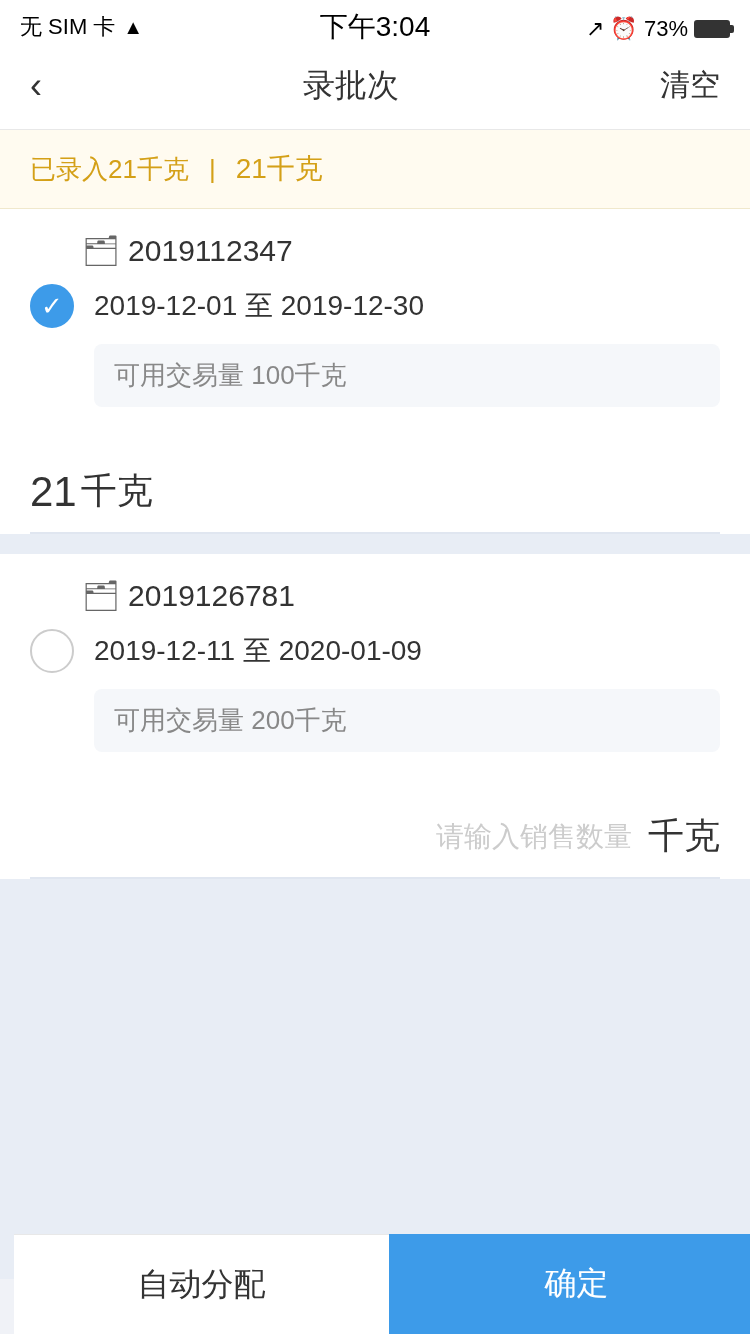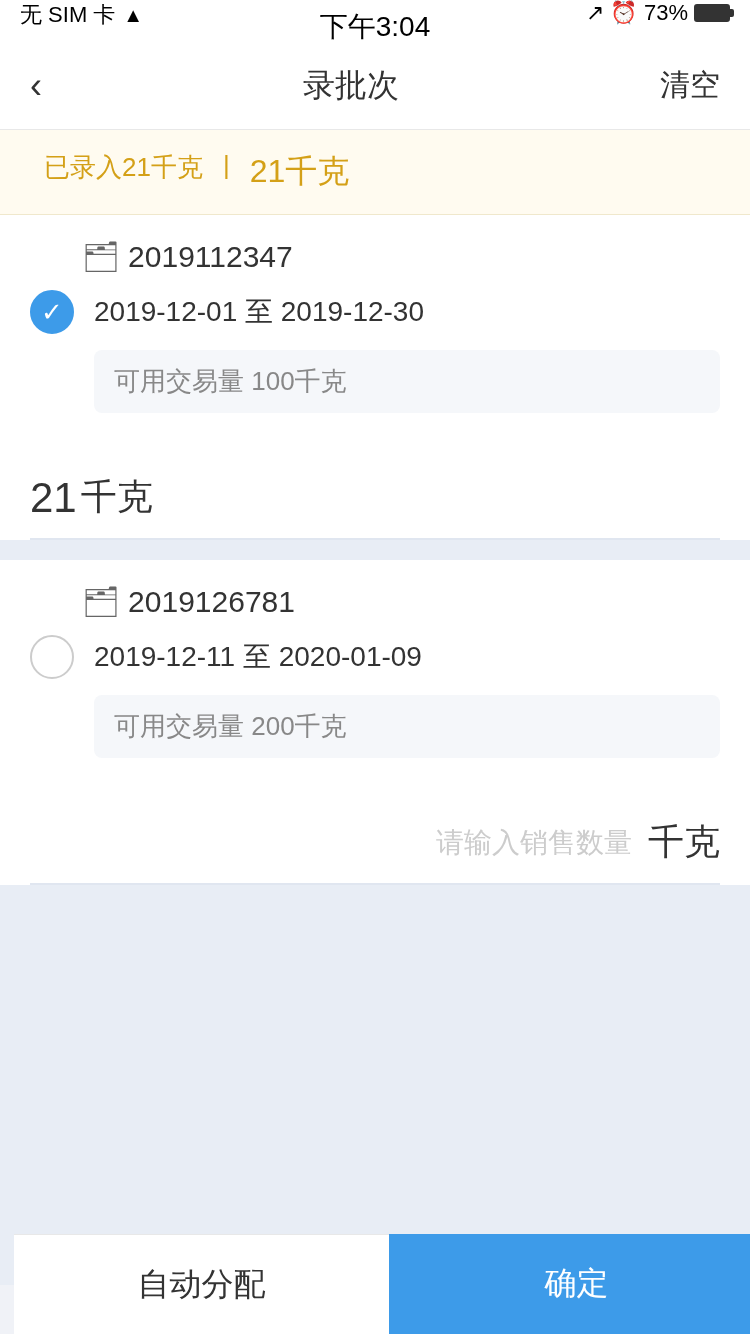--- a/index.html
+++ b/index.html
@@ -12,21 +12,21 @@
       position: relative;
       overflow: hidden;
     }
 
     
     .status-bar {
       width: 750px;
       height: 42px;
       background: #fff;
       display: flex;
-      align-items: flex-start;
+      align-items: flex-end;
       justify-content: space-between;
       padding: 0 20px;
       font-size: 24px;
     }
     .status-left {
       display: flex;
       align-items: center;
       gap: 8px;
       font-size: 22px;
     }
@@ -88,35 +88,36 @@
       color: #333;
     }
     .nav-action {
       font-size: 30px;
       color: #333;
     }
 
     
     .summary-banner {
       background: #fffbf0;
-      padding: 20px 44px;
-      display: flex;
+      padding: 20px 30px;
+      display: flex;
+      align-items: center;
       gap: 20px;
       border-bottom: 1px solid #f0e8cc;
     }
     .summary-text {
       font-size: 26px;
       color: #d4a017;
     }
     .summary-divider {
       color: #d4a017;
       font-size: 26px;
     }
     .summary-amount {
-      font-size: 32px;
+      font-size: 28px;
       color: #d4a017;
     }
 
     
     .batch-card {
       background: #fff;
       margin-bottom: 0;
     }
     .batch-card-inner {
       padding: 24px 30px 24px 30px;

